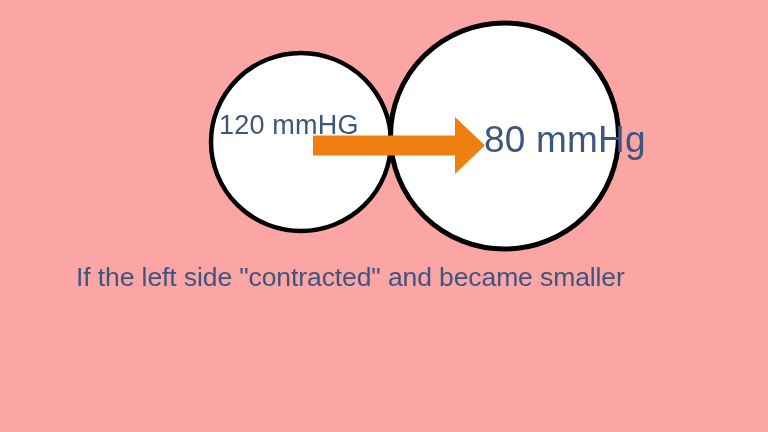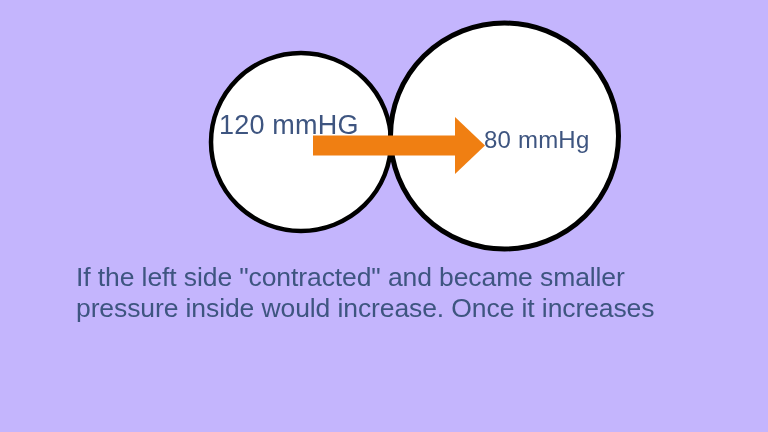--- a/index.html
+++ b/index.html
@@ -11,21 +11,21 @@
     width: 768px;
     height: 432px;
     background: #ffffff;
     font-family: "Liberation Sans", sans-serif;
     overflow: hidden;
   }
   #slide {
     position: relative;
     width: 768px;
     height: 432px;
-    background: #c4b5fd;
+    background: #fca5a5;
   }
   #diagram-svg {
     position: absolute;
     left: 0;
     top: 0;
     width: 768px;
     height: 432px;
   }
   .vessel-label {
     position: absolute;
@@ -37,21 +37,21 @@
   }
   #label-left {
     left: 219px;
     top: 110px;
     font-size: 27px;
     line-height: 30px;
   }
   #label-right {
     left: 484px;
     top: 125px;
-    font-size: 24px;
+    font-size: 37px;
     line-height: 30px;
   }
   #caption {
     position: absolute;
     left: 76px;
     top: 262px;
     width: 650px;
     color: #3E5580;
     font-family: "Liberation Sans", sans-serif;
     font-size: 26.5px;
@@ -80,16 +80,15 @@
       <polygon points="455,117 455,174 485,145.5" fill="#F07F12"></polygon>
     </g>
   </svg>
 
   <div class="vessel-label" id="label-left">120 mmHG</div>
 
   <div class="vessel-label" id="label-right">80 mmHg</div>
 
   <div id="caption">
     <span class="cap-line">If the left side "contracted" and became smaller</span>
-    <span class="cap-line">pressure inside would increase. Once it increases</span>
   </div>
 
 </div>
 
 </body></html>

